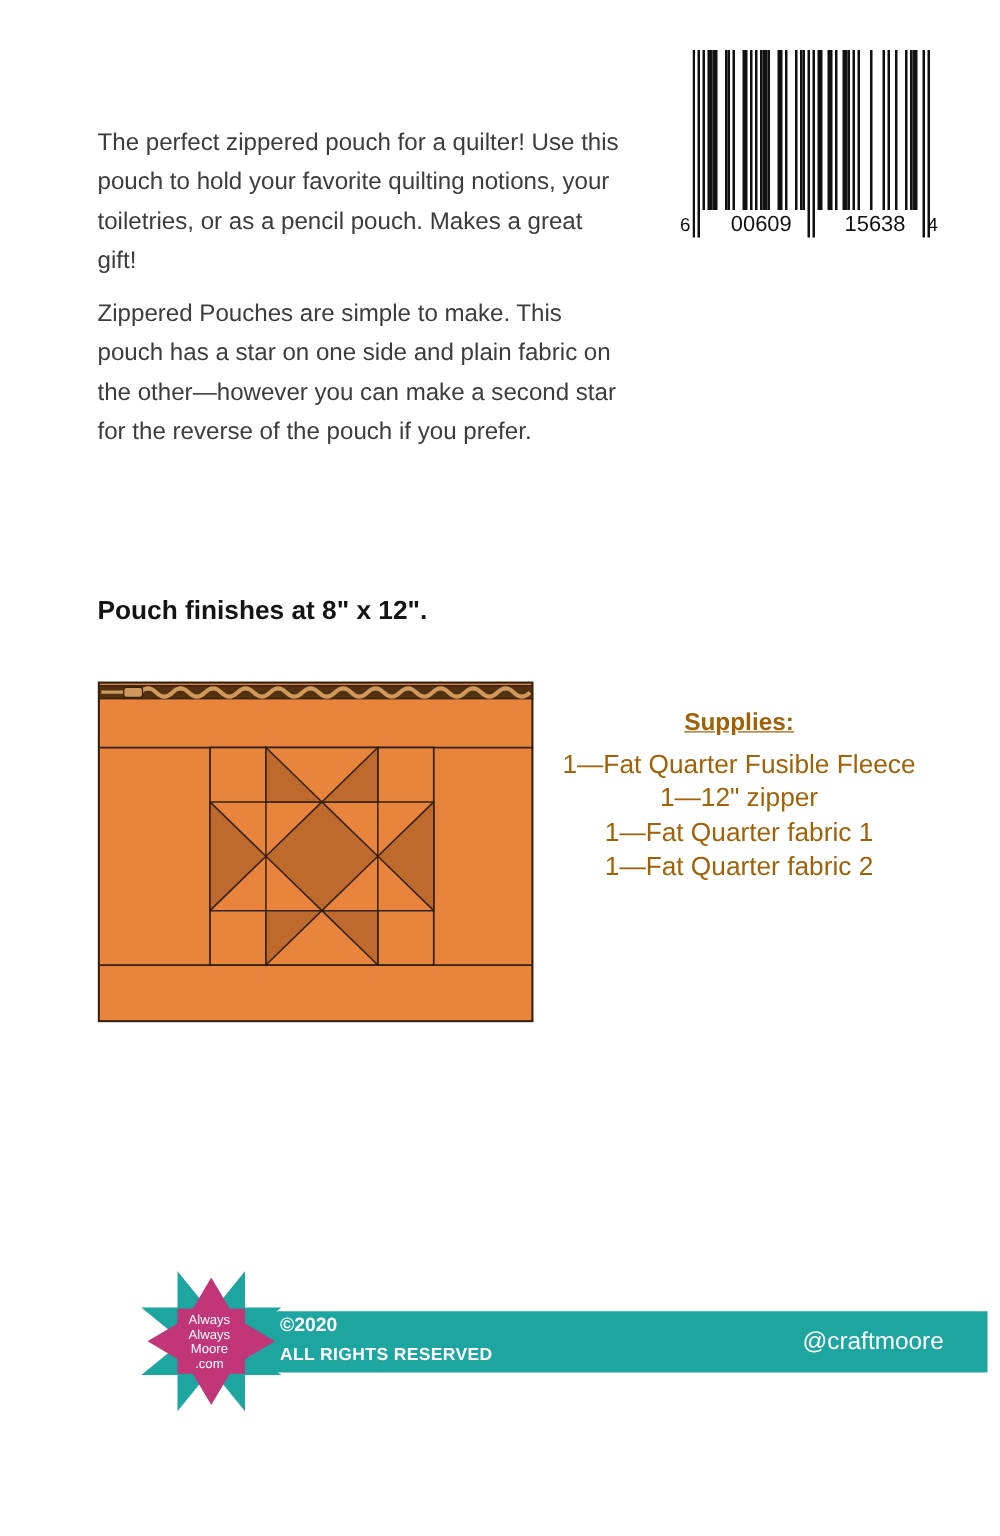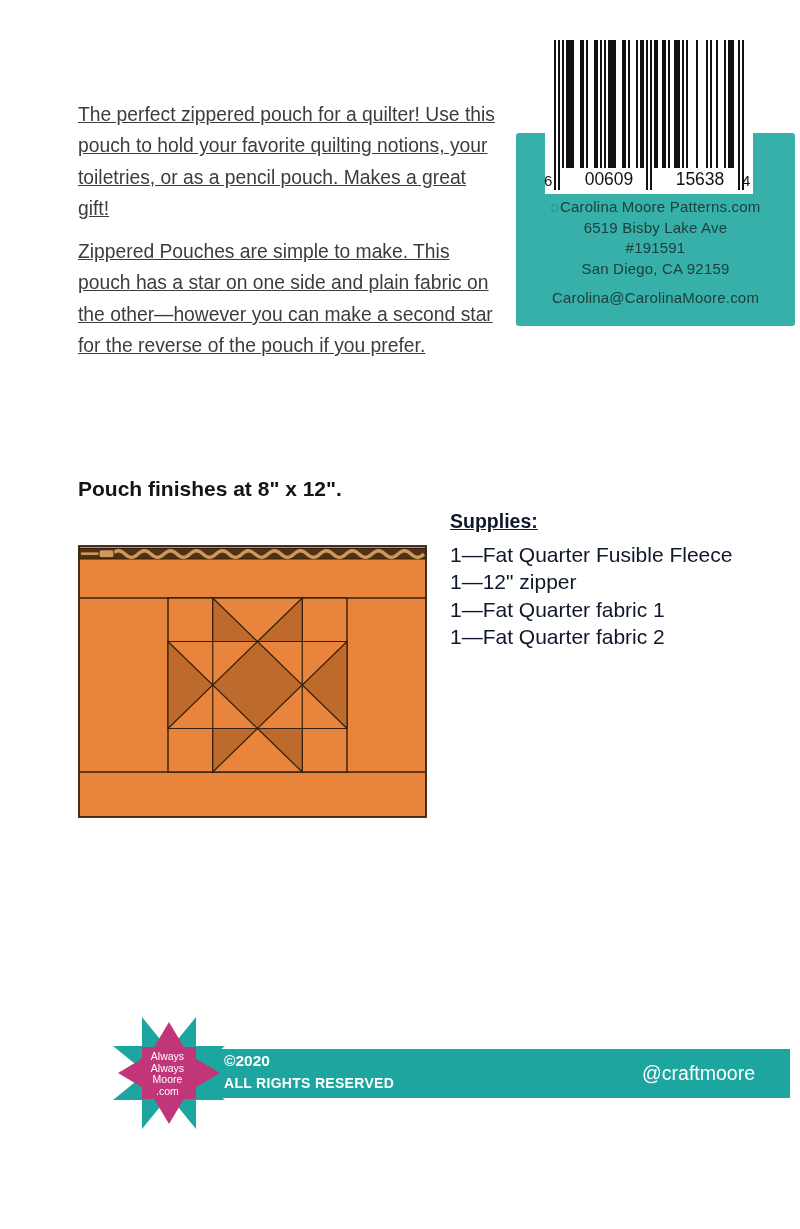--- a/index.html
+++ b/index.html
@@ -2,21 +2,21 @@
 <html style="--teal: #1da59f; --teal-box: #36b0a9; --magenta: #c13579; --orange: #e8843c; --orange-dark: #bd6a2c; --outline: #33200e; --zip-dark: #53300f; --zip-tan: #cf995b;"><head>
 <meta charset="utf-8">
 <style>
   html,body{margin:0;padding:0;background:#fff;}
   .page{
     position:relative;width:800px;height:1229px;background:#fff;overflow:hidden;
     font-family:"Liberation Sans",sans-serif;outline:1px solid #d9d9d9;
   }
   
   .intro{position:absolute;left:78px;top:99px;width:420px;color:#3c3c3c;
-         font-size:19.3px;line-height:31.3px;text-decoration:underline;}
+         font-size:19.3px;line-height:31.3px;}
   .intro p{margin:0 0 12px 0;}
   
   .contact-box{position:absolute;left:516px;top:133px;width:279px;height:193px;
                background:var(--teal-box);border-radius:3px;z-index:1;}
   .contact{position:absolute;left:0;top:64px;width:100%;text-align:center;
            color:#1d403d;font-size:15px;line-height:20.5px;letter-spacing:.2px;}
   .contact .email{margin-top:9px;}
   .logo-dot{font-size:14px;margin-right:1px;}
   .barcode-panel{position:absolute;left:545px;top:26px;width:208px;height:168px;
                  background:#fff;z-index:2;}
@@ -26,21 +26,21 @@
   .bc-sys{left:-1px;}
   .bc-chk{left:197px;}
   .bc-group{position:absolute;top:143px;width:72px;text-align:center;font-size:17.5px;color:#111;}
   .bc-g1{left:28px;}
   .bc-g2{left:107px;margin-left:12px;}
   
   .finish-heading{position:absolute;left:78px;top:477px;font-size:21px;font-weight:bold;color:#141414;}
   
   .pouch{position:absolute;left:78px;top:545px;width:349px;height:273px;}
   
-  .supplies{position:absolute;left:450px;top:510px;color:#0f172a;}
+  .supplies{position:absolute;left:450px;top:567px;color:#a16207;text-align:center;}
   .supplies-title{font-size:19.5px;font-weight:bold;text-decoration:underline;}
   .supplies-list{margin-top:8px;font-size:21px;line-height:27.4px;}
   
   .footer-bar{position:absolute;left:150px;top:1049px;width:640px;height:49px;
               background:var(--teal);z-index:1;}
   .footer-logo{position:absolute;left:111px;top:1015px;z-index:2;}
   .logo-text{position:absolute;left:141px;top:1051px;width:53px;z-index:3;
              color:#fff;font-size:10.5px;line-height:11.5px;font-weight:normal;text-align:center;}
   .copyright{position:absolute;left:224px;top:1052px;color:#fff;z-index:2;}
   .copyright .c1{font-size:15.5px;font-weight:bold;}
@@ -51,29 +51,20 @@
 </head>
 <body>
 
 <div class="page">
 
   <div class="intro">
     <p>The perfect zippered pouch for a quilter! Use this pouch to hold your favorite quilting notions, your toiletries, or as a pencil pouch. Makes a great gift!</p>
     <p>Zippered Pouches are simple to make. This pouch has a star on one side and plain fabric on the other—however you can make a second star for the reverse of the pouch if you prefer.</p>
   </div>
 
-  <div class="contact-box">
-    <div class="contact">
-      <div><span class="logo-dot">◌</span><span>Carolina Moore Patterns.com</span></div>
-      <div>6519 Bisby Lake Ave</div>
-      <div>#191591</div>
-      <div>San Diego, CA 92159</div>
-      <div class="email">Carolina@CarolinaMoore.com</div>
-    </div>
-  </div>
 
   <div class="barcode-panel">
     <svg class="barcode-bars" width="190" height="152" viewBox="0 0 190 152">
         <rect x="0" y="0" width="2" height="150"></rect>
         <rect x="4" y="0" width="2" height="150"></rect>
         <rect x="8" y="0" width="2" height="128"></rect>
         <rect x="12" y="0" width="2" height="128"></rect>
         <rect x="14" y="0" width="2" height="128"></rect>
         <rect x="16" y="0" width="2" height="128"></rect>
         <rect x="18" y="0" width="2" height="128"></rect>

